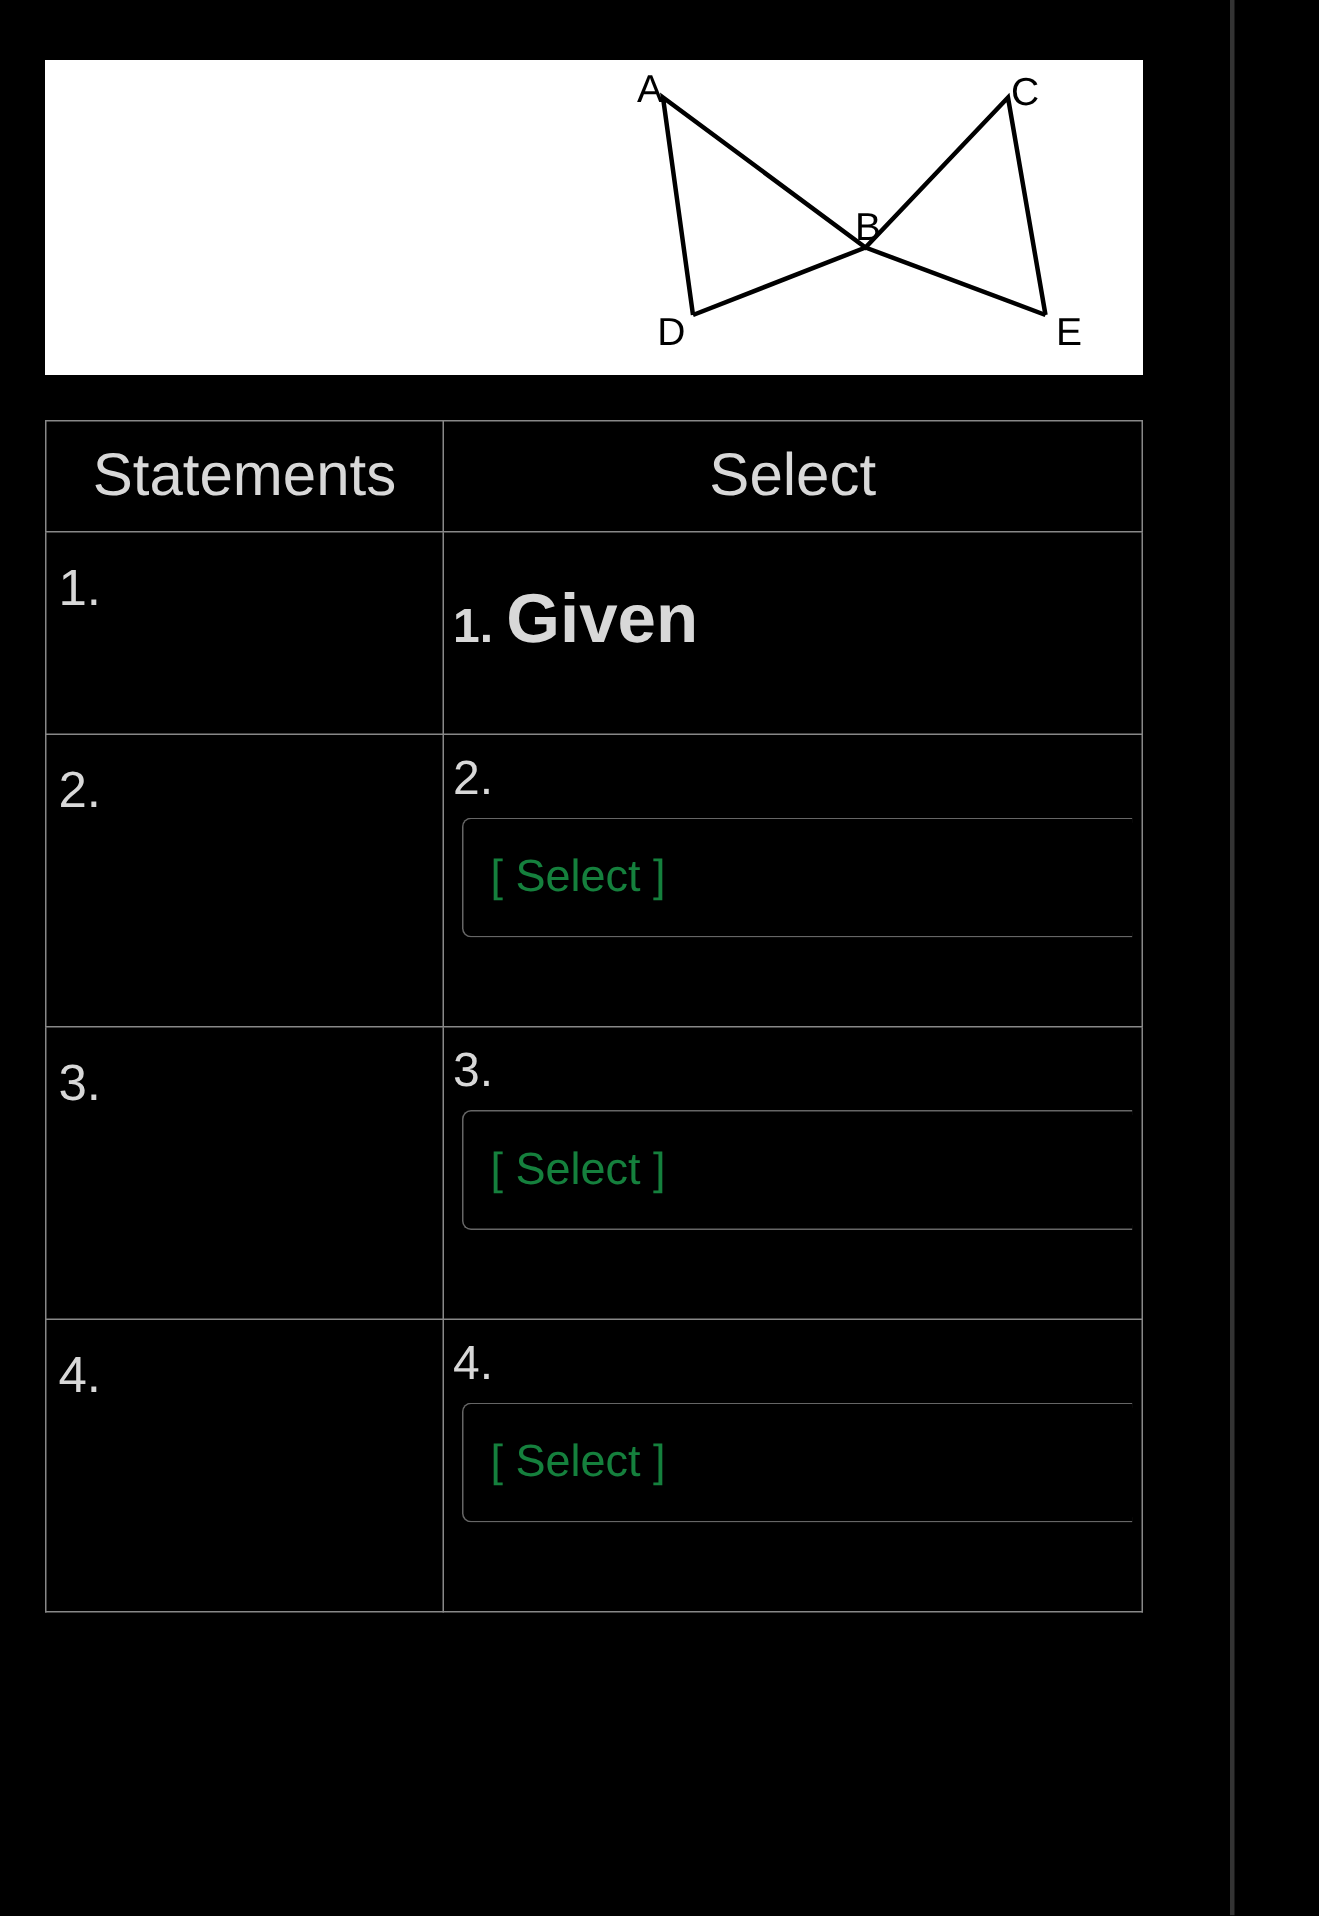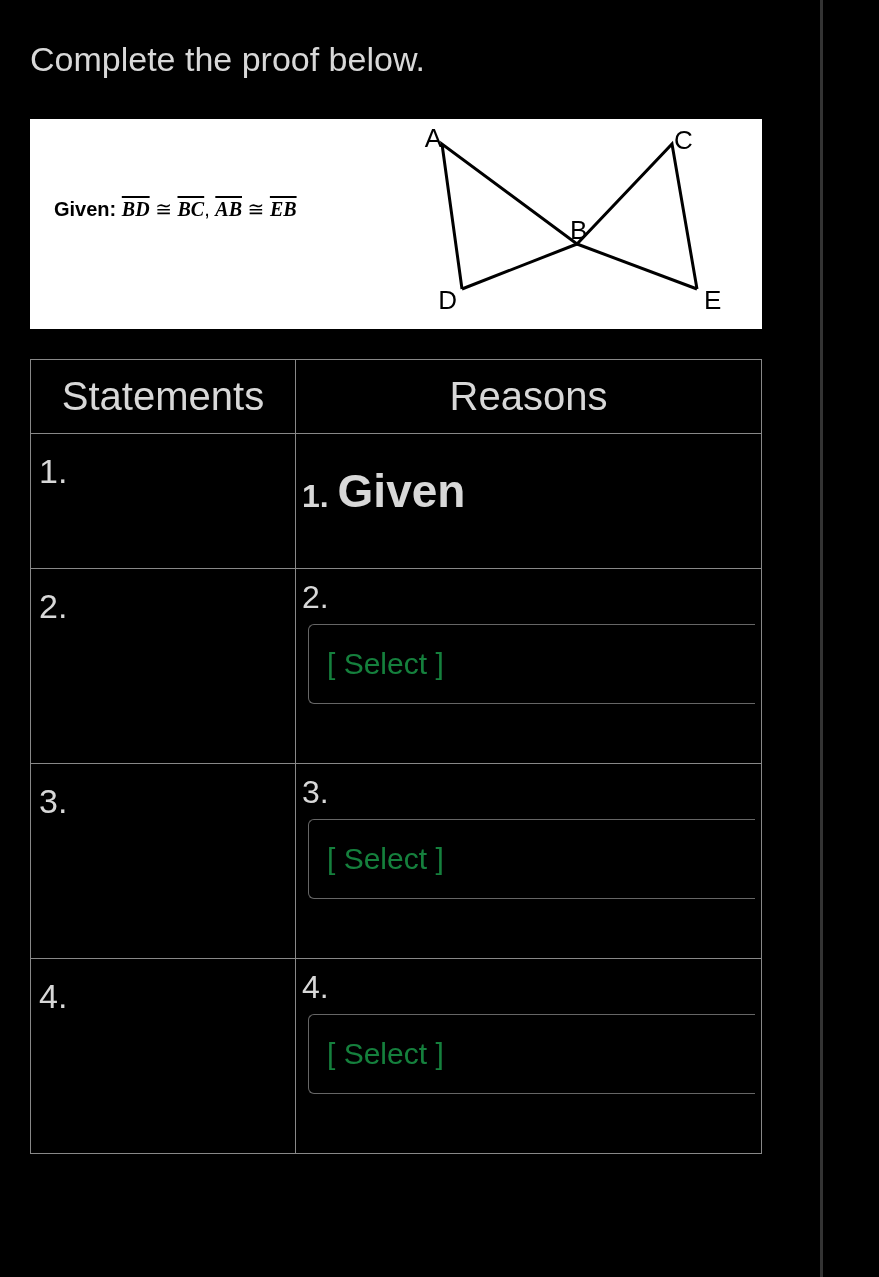--- a/index.html
+++ b/index.html
@@ -130,51 +130,41 @@
     margin-left: 6px;
   }
 </style>
 </head>
 <body>
 
 <div class="divider"></div>
 
 <div class="content">
 
-  <div class="prompt">Complete the proof below.</div>
 
   <div class="figure">
     <div class="figure-text">
-      <div>
-        <span class="label">Given:</span>
-        <span class="overline">BD</span>
-        <span>≅</span>
-        <span class="overline">BC</span><span>,</span>
-        <span class="overline">AB</span>
-        <span>≅</span>
-        <span class="overline">EB</span>
-      </div>
     </div>
     <svg width="310" height="190">
       <polyline points="40,160 20,15 155,115 250,15 275,160" fill="none" stroke="#000" stroke-width="3"></polyline>
       <line x1="40" y1="160" x2="155" y2="115" stroke="#000" stroke-width="3"></line>
       <line x1="155" y1="115" x2="275" y2="160" stroke="#000" stroke-width="3"></line>
       <text x="20" y="18" font-family="Arial" font-size="26" fill="#000" text-anchor="end">A</text>
       <text x="252" y="20" font-family="Arial" font-size="26" fill="#000">C</text>
       <text x="148" y="110" font-family="Arial" font-size="26" fill="#000">B</text>
       <text x="35" y="180" font-family="Arial" font-size="26" fill="#000" text-anchor="end">D</text>
       <text x="282" y="180" font-family="Arial" font-size="26" fill="#000">E</text>
     </svg>
   </div>
 
   <table class="proof">
     <tbody>
         <tr>
       <th>Statements</th>
-      <th>Reasons</th>
+      <th>Select</th>
     </tr>
     <tr>
       <td class="stmt-cell">1.</td>
       <td class="reason-given">
         <span>1.</span>
         <span class="big">Given</span>
       </td>
     </tr>
     <tr>
       <td class="stmt-cell-mid">2.</td>

